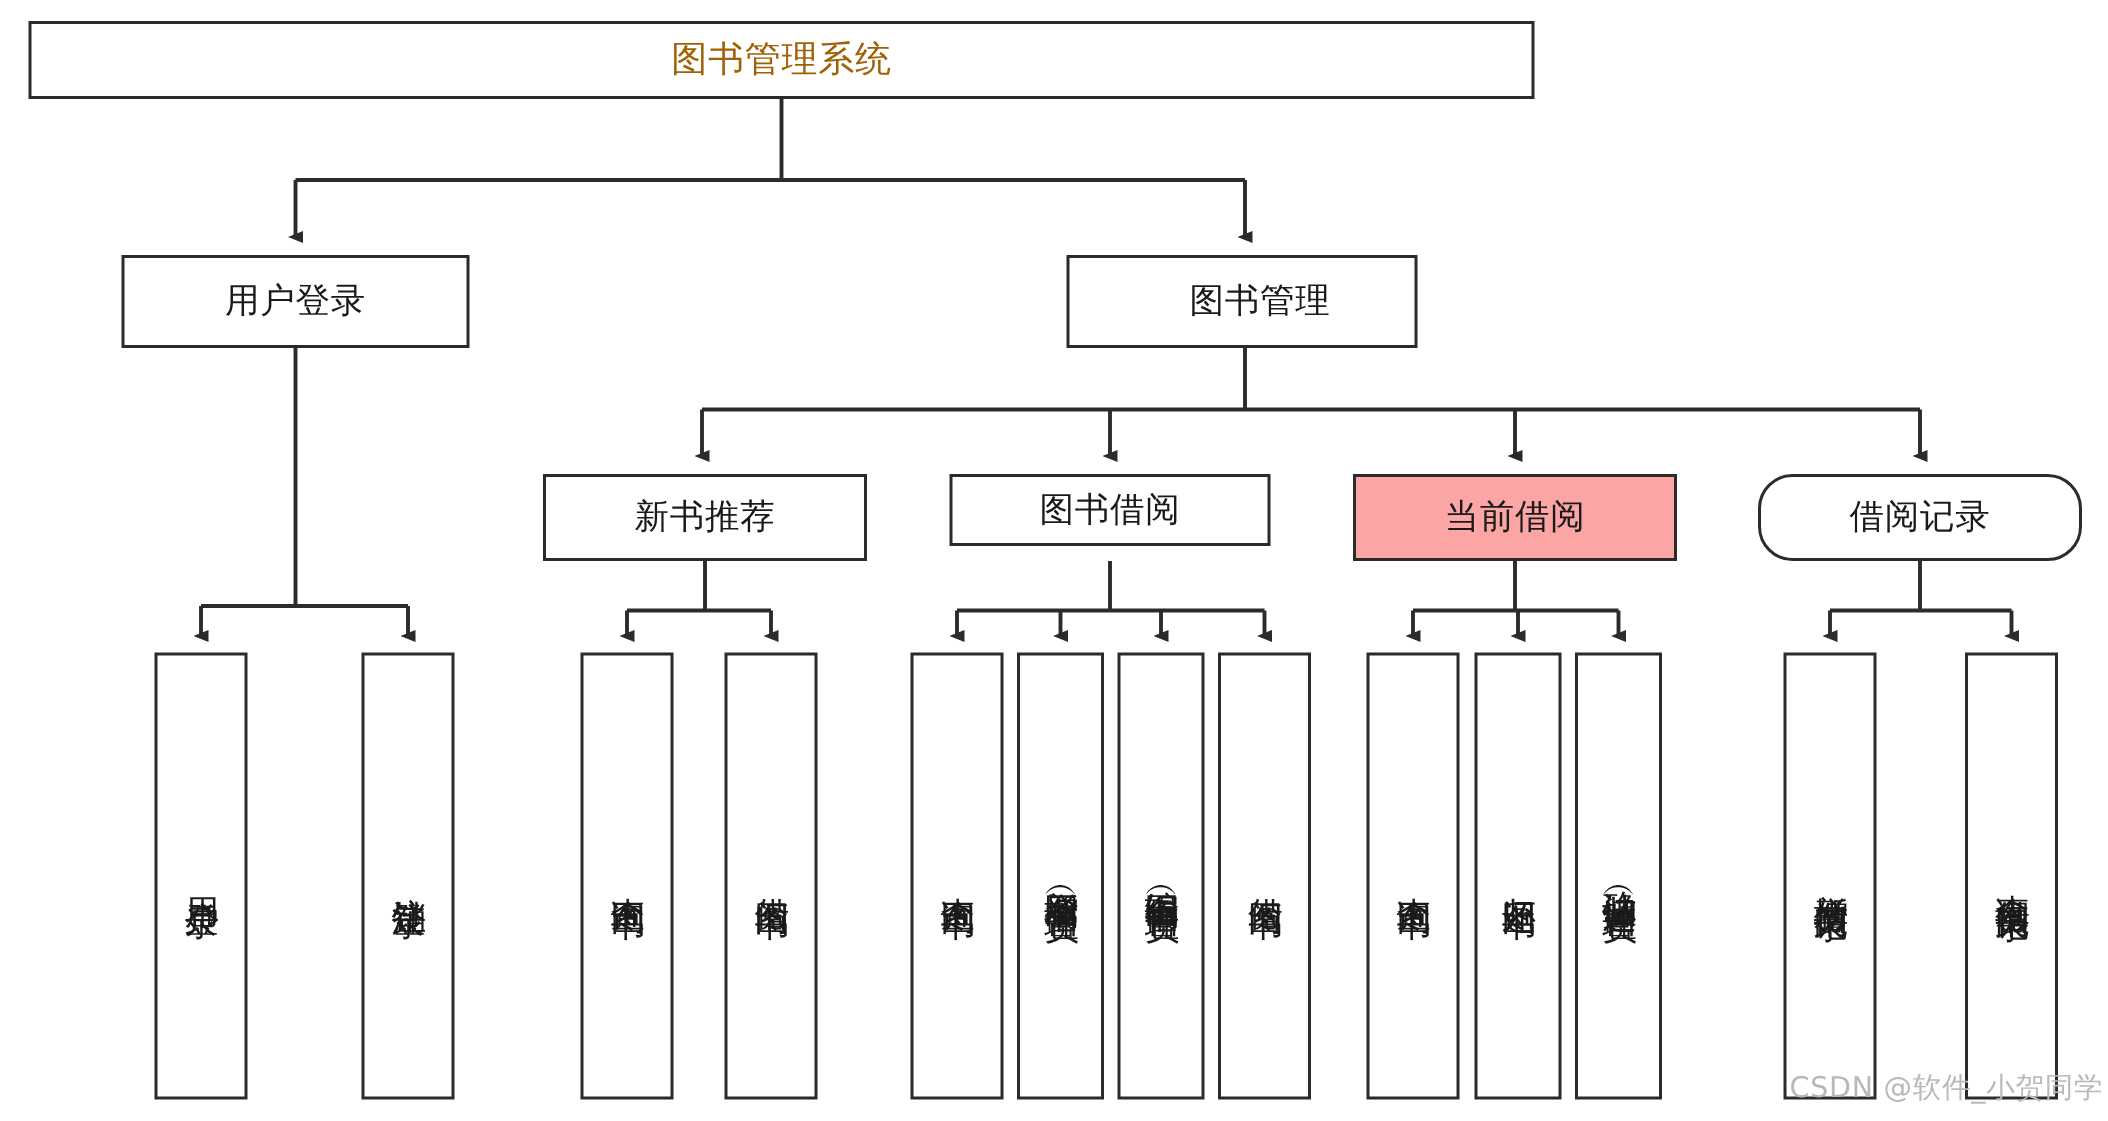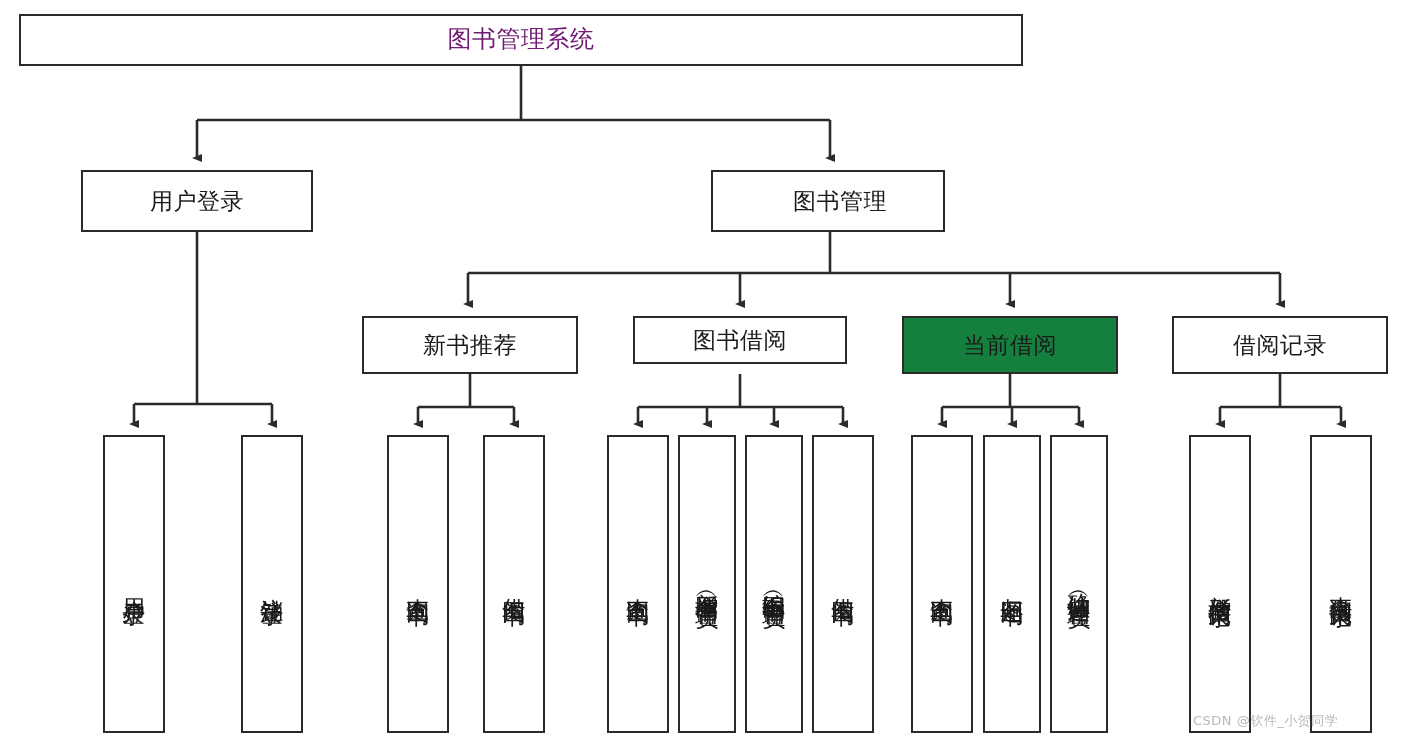--- a/index.html
+++ b/index.html
@@ -59,21 +59,21 @@
     display: block;
     max-height: 100%;
   }
   .node.root {
     font-size: 24px;
   }
   #watermark {
     position: absolute;
     left: 1193px;
     top: 712px;
-    font-size: 13px;
+    font-size: 19px;
     color: #b9b9b9;
     white-space: nowrap;
     letter-spacing: 0.5px;
     font-family: "DejaVu Sans", "Liberation Sans", sans-serif;
   }
 </style>
 </head>
 <body>
 
 <div id="diagram-root">
@@ -124,41 +124,41 @@
       <path d="M1012,407 L1012,424" marker-end="url(#arrow)"></path>
       <path d="M1079,407 L1079,424" marker-end="url(#arrow)"></path>
 
       <path d="M1280,374 L1280,407"></path>
       <path d="M1220,407 L1341,407"></path>
       <path d="M1220,407 L1220,424" marker-end="url(#arrow)"></path>
       <path d="M1341,407 L1341,424" marker-end="url(#arrow)"></path>
     </g>
   </svg>
 
-  <div class="node horiz root" style="left: 19px; top: 14px; width: 1004px; height: 52px; border-color: rgb(43, 43, 43); background: rgb(255, 255, 255); color: #701a75; text-align: right;">
+  <div class="node horiz root" style="left: 19px; top: 14px; width: 1004px; height: 52px; border-color: rgb(43, 43, 43); background: rgb(255, 255, 255); color: #a16207; text-align: right;">
     <span>图书管理系统</span>
   </div>
 
   <div class="node horiz" style="left: 81px; top: 170px; width: 232px; height: 62px; border-color: rgb(43, 43, 43); background: rgb(255, 255, 255); color: rgb(26, 26, 26);">
     <span>用户登录</span>
   </div>
   <div class="node horiz" style="left: 711px; top: 170px; width: 234px; height: 62px; border-color: rgb(43, 43, 43); background: rgb(255, 255, 255); color: rgb(26, 26, 26); padding-left: 24px;">
     <span>图书管理</span>
   </div>
 
   <div class="node horiz" style="left: 362px; top: 316px; width: 216px; height: 58px; border-color: rgb(43, 43, 43); background: rgb(255, 255, 255); color: rgb(26, 26, 26);">
     <span>新书推荐</span>
   </div>
   <div class="node horiz" style="left: 633px; top: 316px; width: 214px; height: 48px; border-color: rgb(43, 43, 43); background: rgb(255, 255, 255); color: rgb(26, 26, 26);">
     <span>图书借阅</span>
   </div>
-  <div class="node horiz" style="left: 902px; top: 316px; width: 216px; height: 58px; border-color: rgb(43, 43, 43); background: #15803d; color: rgb(26, 26, 26);">
+  <div class="node horiz" style="left: 902px; top: 316px; width: 216px; height: 58px; border-color: rgb(43, 43, 43); background: #fca5a5; color: rgb(26, 26, 26);">
     <span>当前借阅</span>
   </div>
-  <div class="node horiz" style="left: 1172px; top: 316px; width: 216px; height: 58px; border-color: rgb(43, 43, 43); background: rgb(255, 255, 255); color: rgb(26, 26, 26);">
+  <div class="node horiz" style="left: 1172px; top: 316px; width: 216px; height: 58px; border-color: rgb(43, 43, 43); background: rgb(255, 255, 255); color: rgb(26, 26, 26); border-radius: 23px;">
     <span>借阅记录</span>
   </div>
 
   <div class="node vert" style="left: 103px; top: 435px; width: 62px; height: 298px; border-color: rgb(43, 43, 43); background: rgb(255, 255, 255); color: rgb(26, 26, 26);">
     <span class="vlabel">用户登录</span>
   </div>
   <div class="node vert" style="left: 241px; top: 435px; width: 62px; height: 298px; border-color: rgb(43, 43, 43); background: rgb(255, 255, 255); color: rgb(26, 26, 26);">
     <span class="vlabel">注销登录</span>
   </div>
   <div class="node vert" style="left: 387px; top: 435px; width: 62px; height: 298px; border-color: rgb(43, 43, 43); background: rgb(255, 255, 255); color: rgb(26, 26, 26);">

